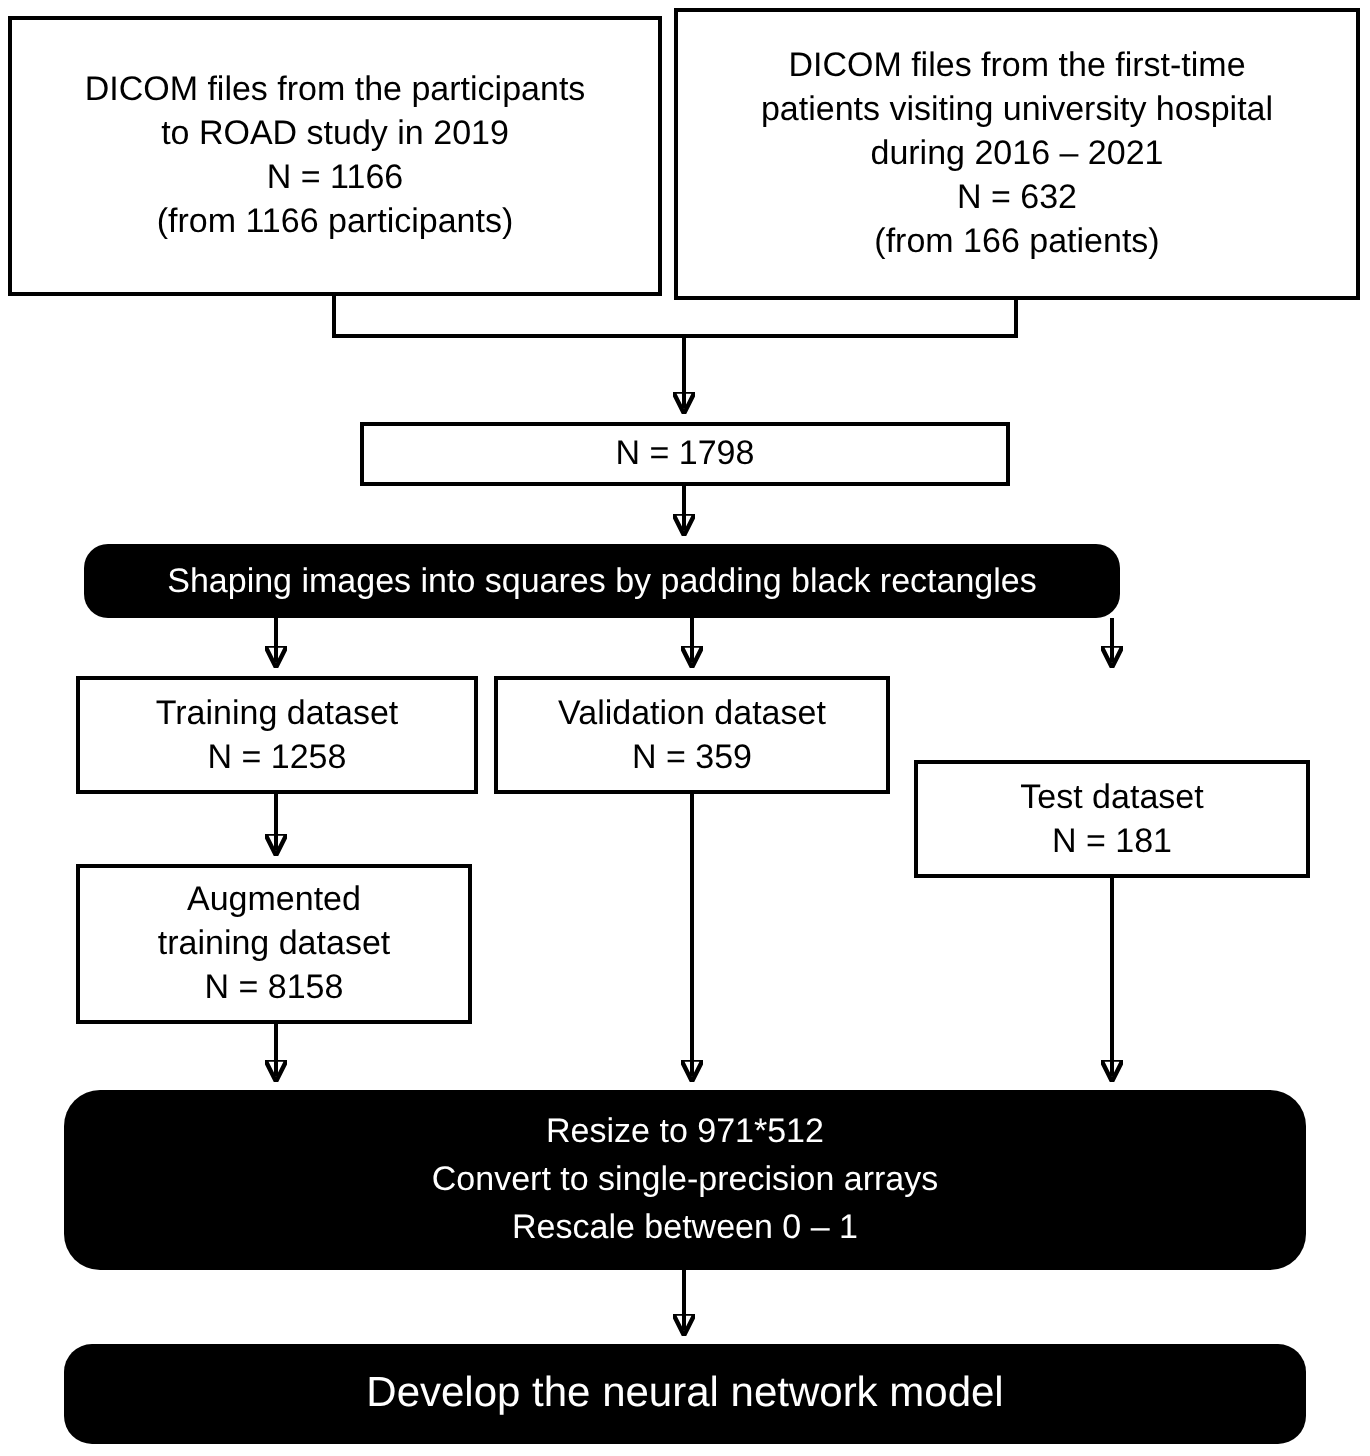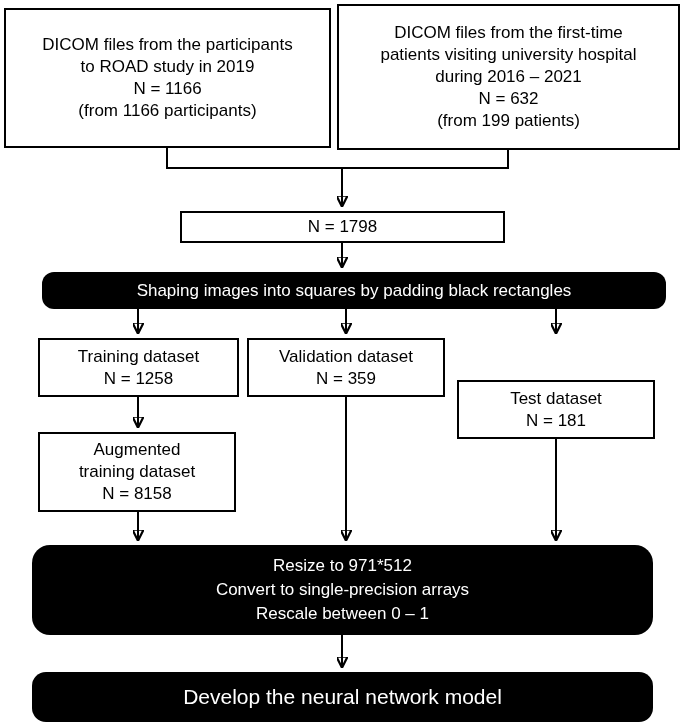--- a/index.html
+++ b/index.html
@@ -50,21 +50,21 @@
   .node.dark{
     background:var(--node-dark-fill);
     color:var(--text-light);
     border:none;
   }
   .node .line{white-space:nowrap;}
   
   .src-left   {left:4px;   top:8px;   width:327px; height:140px;}
   .src-right  {left:337px; top:4px;   width:343px; height:146px;text-align:right;}
   .n-total    {left:180px; top:211px; width:325px; height:32px;}
-  .shaping    {left:42px;  top:272px; width:624px; height:37px; border-radius:12px;text-align:center;}
+  .shaping    {left:42px;  top:272px; width:518px; height:37px; border-radius:12px;text-align:center;}
   .training   {left:38px;  top:338px; width:201px; height:59px;}
   .validation {left:247px; top:338px; width:198px; height:59px;}
   .test       {left:457px; top:338px; width:198px; height:59px;margin-top:42px;}
   .augmented  {left:38px;  top:432px; width:198px; height:80px;}
   .preprocess {left:32px;  top:545px; width:621px; height:90px; border-radius:18px; line-height:24px;}
   .develop    {left:32px;  top:672px; width:621px; height:50px; border-radius:14px; font-size:21px;}
 </style>
 </head>
 <body>
 
@@ -94,21 +94,21 @@
     <div class="line">to ROAD study in 2019</div>
     <div class="line">N = 1166</div>
     <div class="line">(from 1166 participants)</div>
   </div>
 
   <div class="node outline src-right">
     <div class="line">DICOM files from the first-time</div>
     <div class="line">patients visiting university hospital</div>
     <div class="line">during 2016 – 2021</div>
     <div class="line">N = 632</div>
-    <div class="line">(from 199 patients)</div>
+    <div class="line">(from 166 patients)</div>
   </div>
 
   <div class="node outline n-total">
     <div class="line">N = 1798</div>
   </div>
 
   <div class="node dark shaping">
     <div class="line">Shaping images into squares by padding black rectangles</div>
   </div>
 

